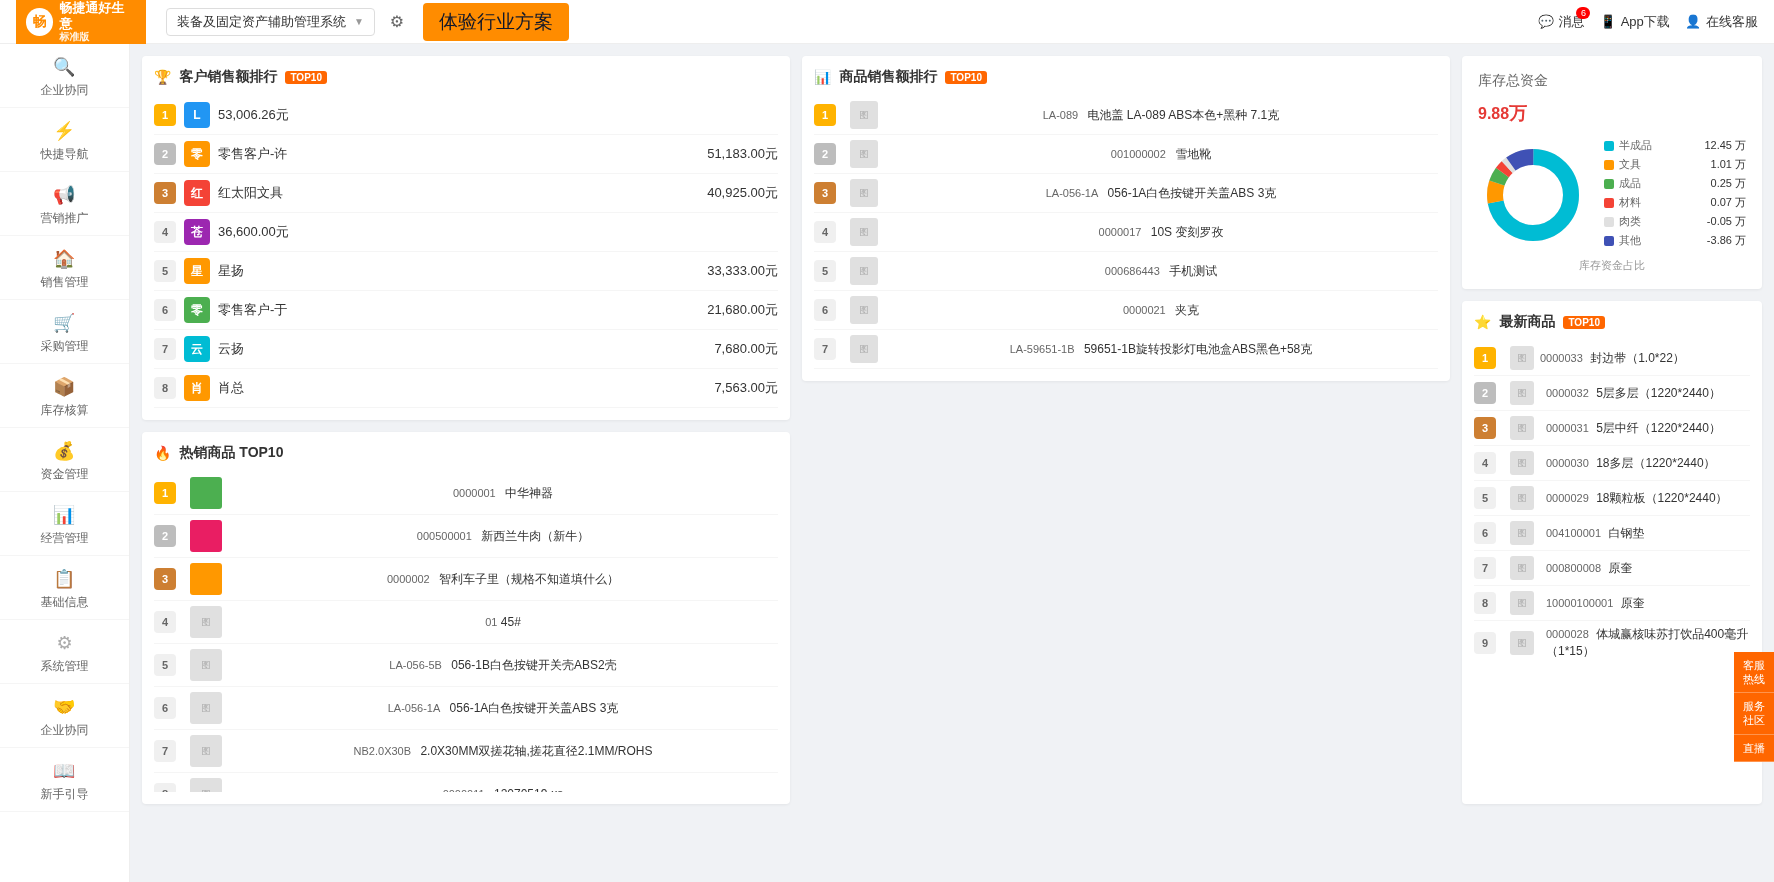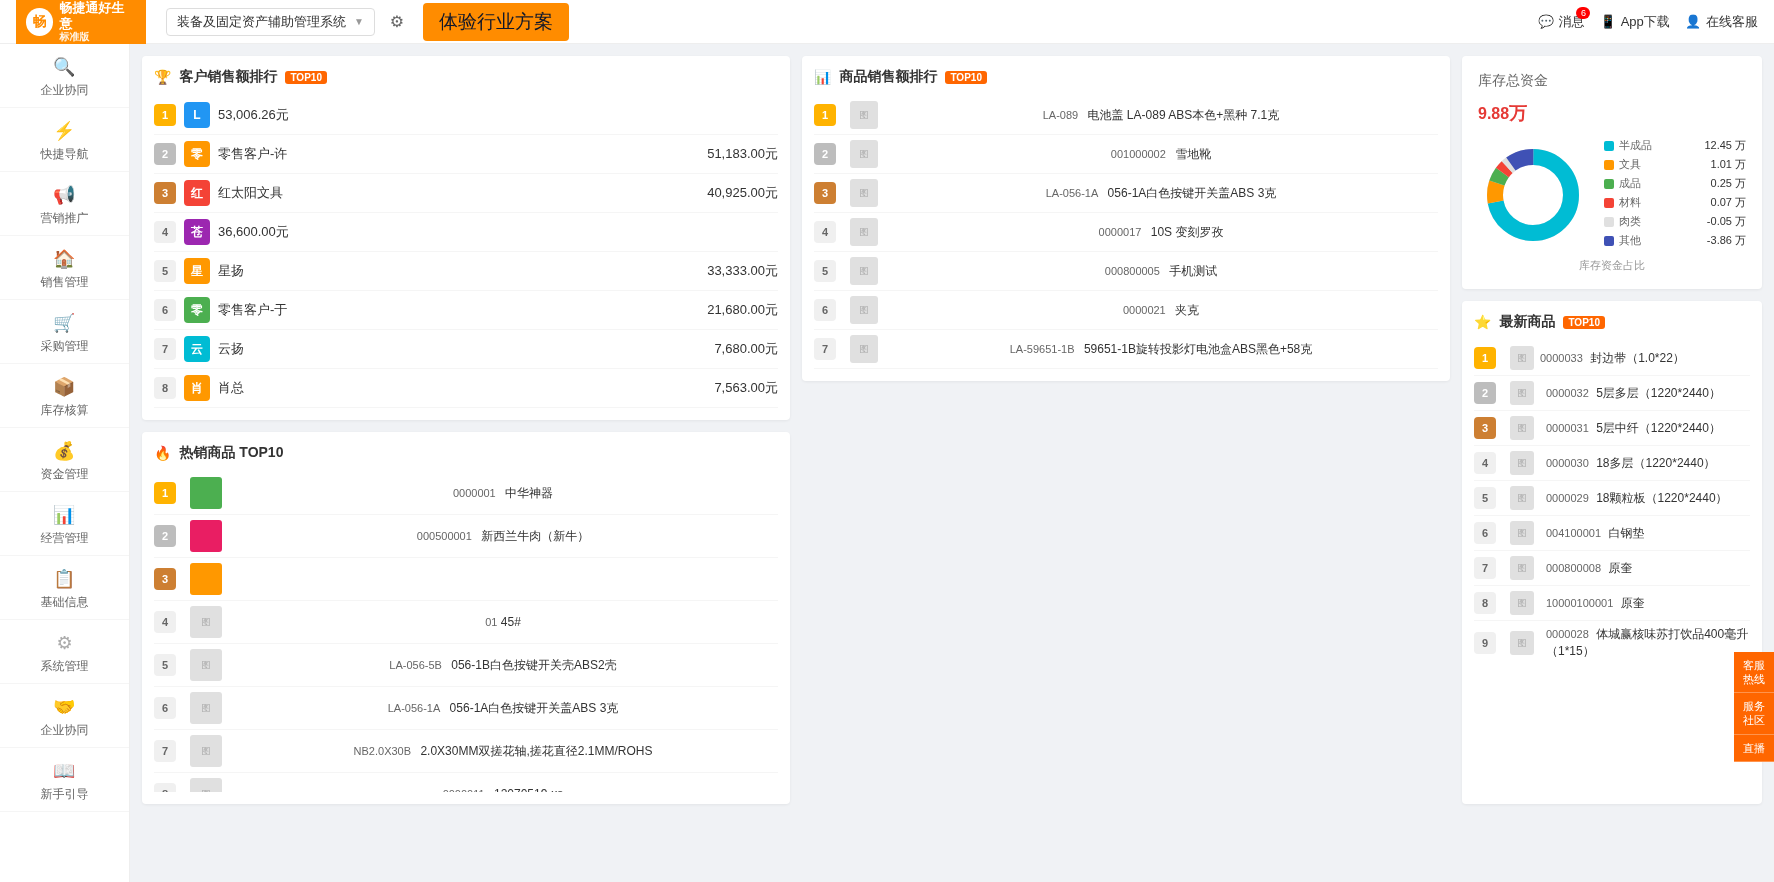--- a/index.html
+++ b/index.html
@@ -478,20 +478,24 @@
     <div style="width:22px;height:22px;display:flex;align-items:center;justify-content:center;border-radius:4px;font-size:11px;font-weight:bold;margin-right:8px;flex-shrink:0;background:#bdbdbd;color:#fff;">2</div>
     <div style="width:32px;height:32px;background:#e91e63;border-radius:3px;flex-shrink:0;"></div>
     <div class="prod-info">
       <span style="color:#666;font-size:11px;">000500001</span>
       <span style="margin-left:6px;color:#333;">新西兰牛肉（新牛）</span>
     </div>
   </li>
             <li class="prod-item">
     <div style="width:22px;height:22px;display:flex;align-items:center;justify-content:center;border-radius:4px;font-size:11px;font-weight:bold;margin-right:8px;flex-shrink:0;background:#cd7f32;color:#fff;">3</div>
     <div style="width:32px;height:32px;background:#ff9800;border-radius:3px;flex-shrink:0;"></div>
+    <div class="prod-info">
+      <span style="color:#666;font-size:11px;">0000002</span>
+      <span style="margin-left:6px;color:#333;">智利车子里（规格不知道填什么）</span>
+    </div>
   </li>
             <li class="prod-item">
     <div style="width:22px;height:22px;display:flex;align-items:center;justify-content:center;border-radius:4px;font-size:11px;font-weight:bold;margin-right:8px;flex-shrink:0;background:#f0f0f0;color:#666;">4</div>
     <div style="width:32px;height:32px;background:#e0e0e0;border-radius:3px;display:flex;align-items:center;justify-content:center;font-size:9px;color:#aaa;flex-shrink:0;">图</div>
     <div class="prod-info">
       <span style="color:#666;font-size:11px;">01</span>
       <span style="color:#333;">45#</span>
     </div>
   </li>
             <li class="prod-item">
@@ -567,21 +571,21 @@
     <div style="width:28px;height:28px;background:#e0e0e0;border-radius:3px;display:flex;align-items:center;justify-content:center;font-size:9px;color:#aaa;flex-shrink:0;">图</div>
     <div class="prod-info">
       <span style="color:#666;font-size:11px;">0000017</span>
       <span style="margin-left:6px;color:#333;">10S 变刻罗孜</span>
     </div>
   </li>
             <li class="prod-item">
     <div style="width:22px;height:22px;display:flex;align-items:center;justify-content:center;border-radius:4px;font-size:11px;font-weight:bold;margin-right:8px;flex-shrink:0;background:#f0f0f0;color:#666;">5</div>
     <div style="width:28px;height:28px;background:#e0e0e0;border-radius:3px;display:flex;align-items:center;justify-content:center;font-size:9px;color:#aaa;flex-shrink:0;">图</div>
     <div class="prod-info">
-      <span style="color:#666;font-size:11px;">000800005</span>
+      <span style="color:#666;font-size:11px;">000686443</span>
       <span style="margin-left:6px;color:#333;">手机测试</span>
     </div>
   </li>
             <li class="prod-item">
     <div style="width:22px;height:22px;display:flex;align-items:center;justify-content:center;border-radius:4px;font-size:11px;font-weight:bold;margin-right:8px;flex-shrink:0;background:#f0f0f0;color:#666;">6</div>
     <div style="width:28px;height:28px;background:#e0e0e0;border-radius:3px;display:flex;align-items:center;justify-content:center;font-size:9px;color:#aaa;flex-shrink:0;">图</div>
     <div class="prod-info">
       <span style="color:#666;font-size:11px;">0000021</span>
       <span style="margin-left:6px;color:#333;">夹克</span>
     </div>

